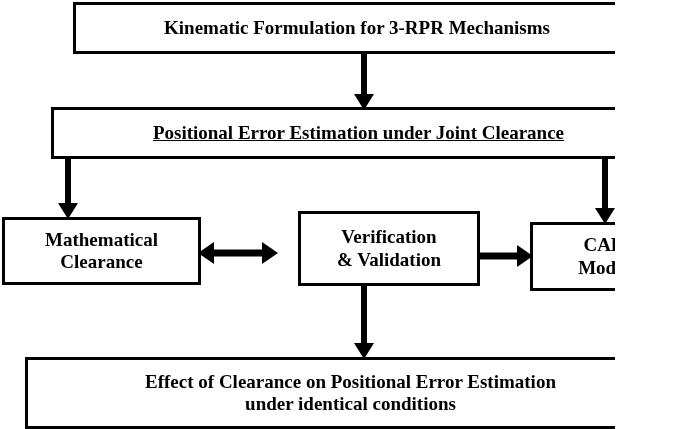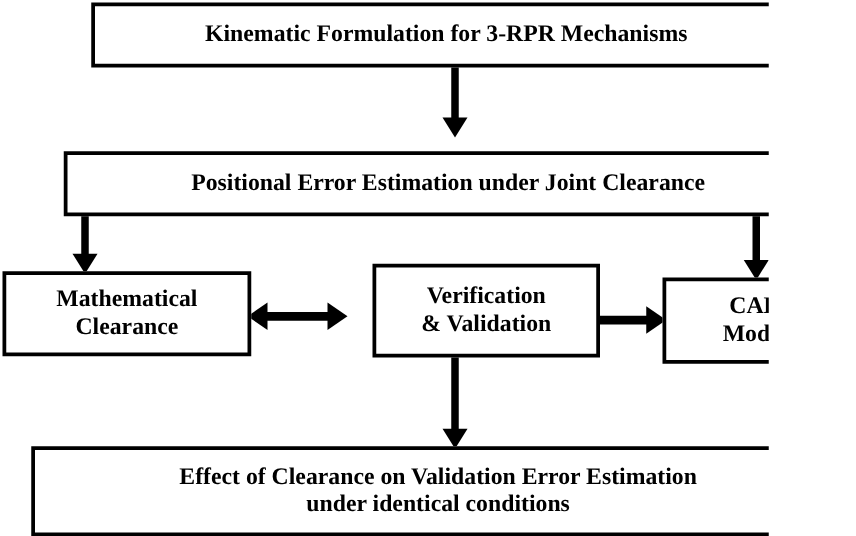--- a/index.html
+++ b/index.html
@@ -36,22 +36,23 @@
     padding: 0 6px;
     white-space: pre-line;
   }
 
   
   #node-kinematic {
     left: 73px;  top: 2px;   width: 568px; height: 52px;
     font-size: 19px;
   }
   #node-positional {
-    left: 51px;  top: 121px; width: 615px; height: 52px;
+    left: 51px;  top: 107px; width: 615px; height: 52px;
     font-size: 19px;
+    text-decoration: underline;
   }
   #node-math {
     left: 2px;   top: 217px; width: 199px; height: 68px;
     font-size: 19px;
   }
   #node-verification {
     left: 274px; top: 211px; width: 182px; height: 75px;
     font-size: 19px;
     margin-left: 24px;
   }
@@ -138,17 +139,17 @@
     <span class="label">Verification
 &amp;  Validation</span>
   </div>
 
   <div class="node" id="node-cad">
     <span class="label">CAD
 Model</span>
   </div>
 
   <div class="node" id="node-effect">
-    <span class="label">Effect of Clearance on Validation Error Estimation
+    <span class="label">Effect of Clearance on Positional Error Estimation
 under identical conditions</span>
   </div>
 
 </div>
 
 </body></html>

